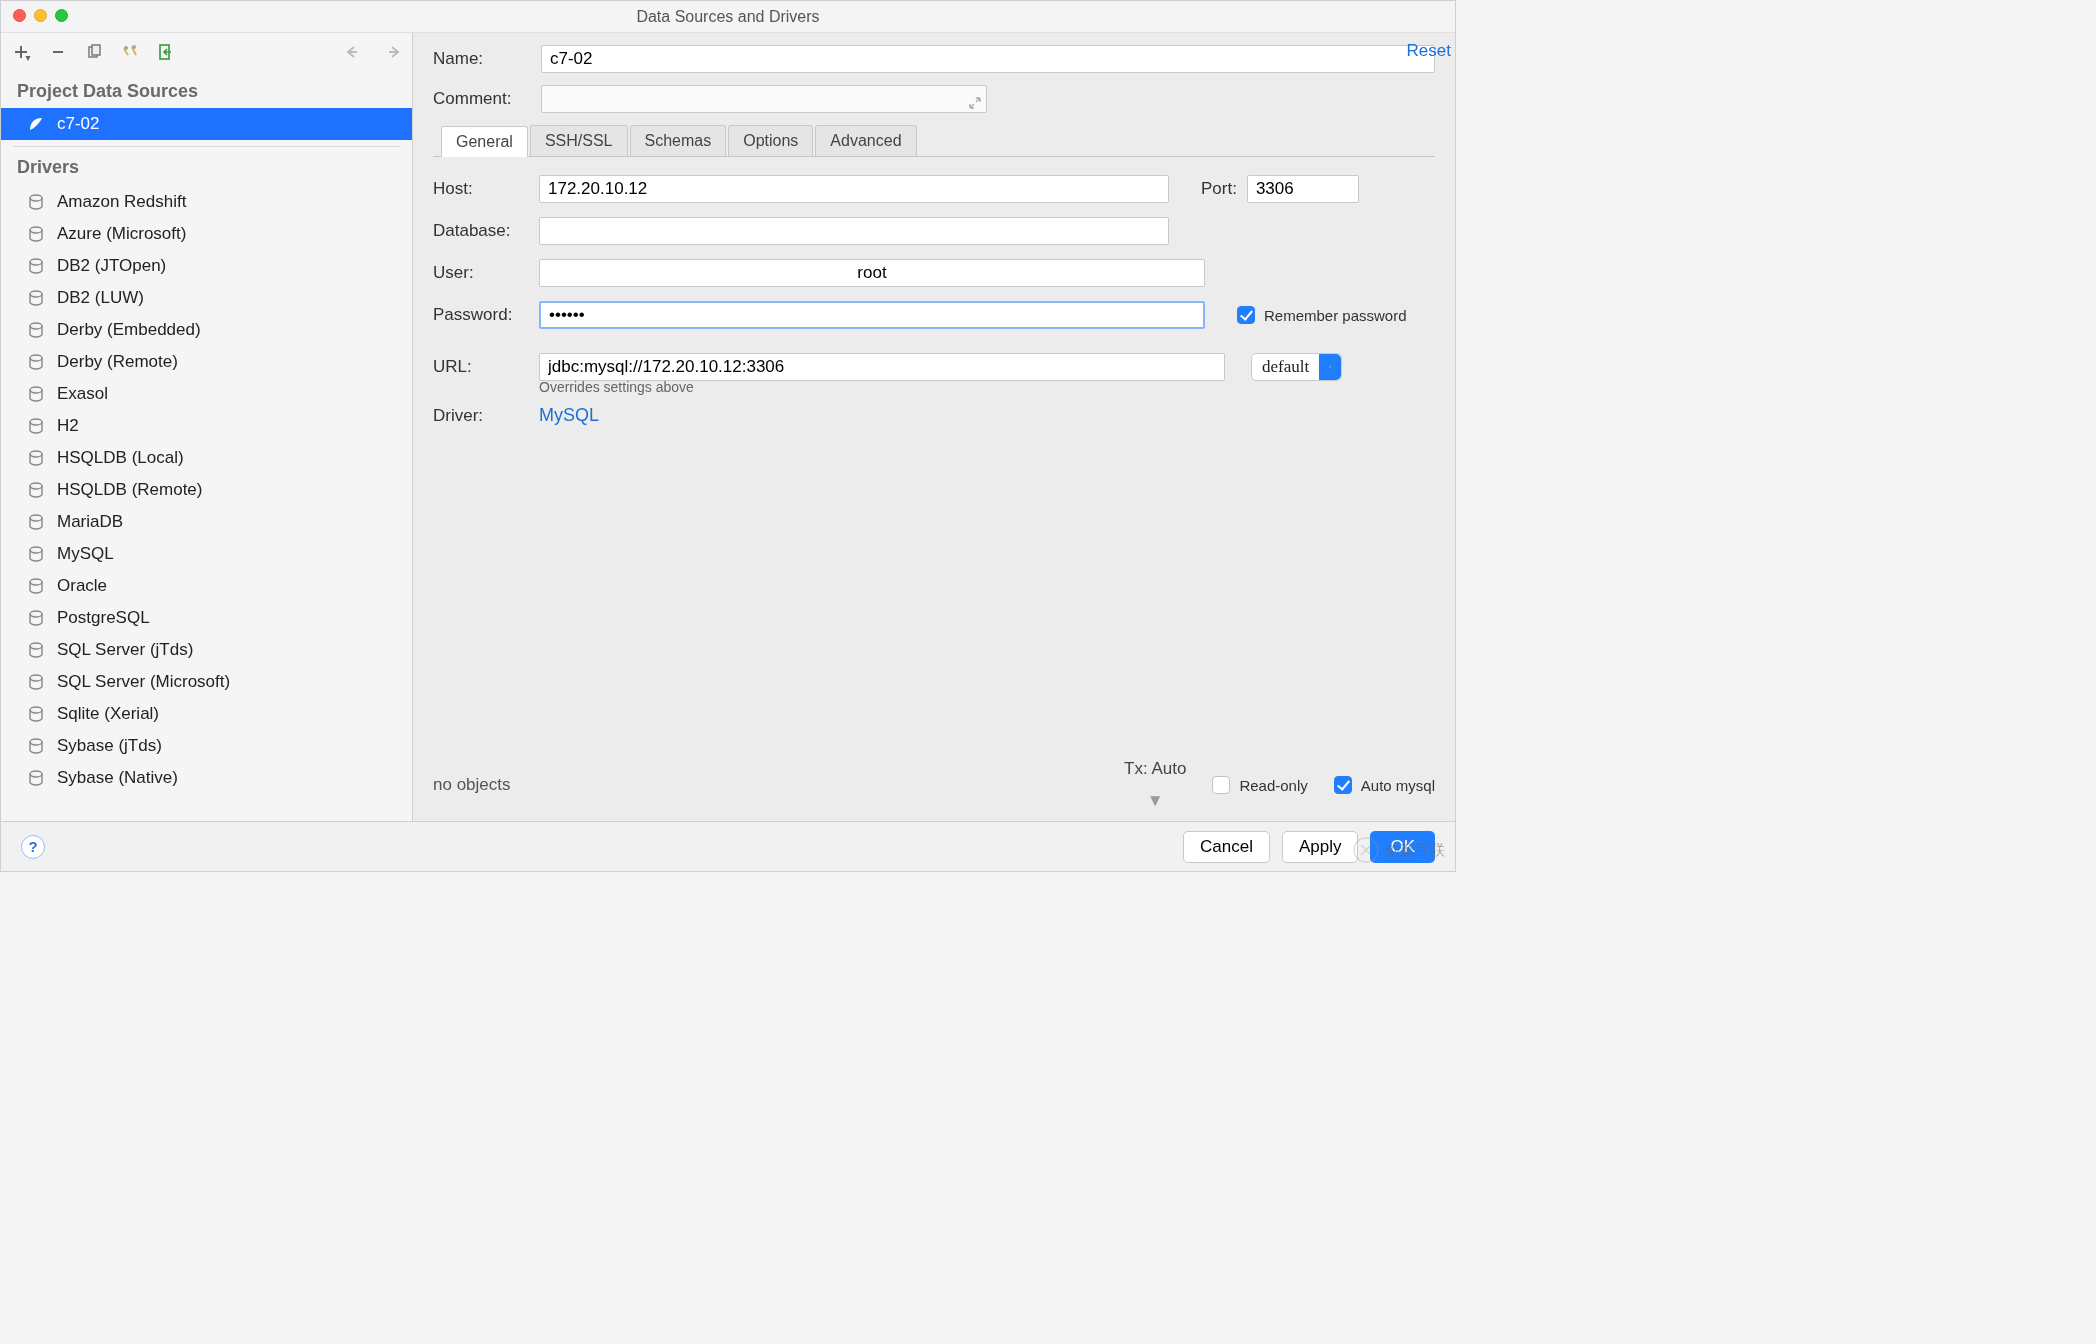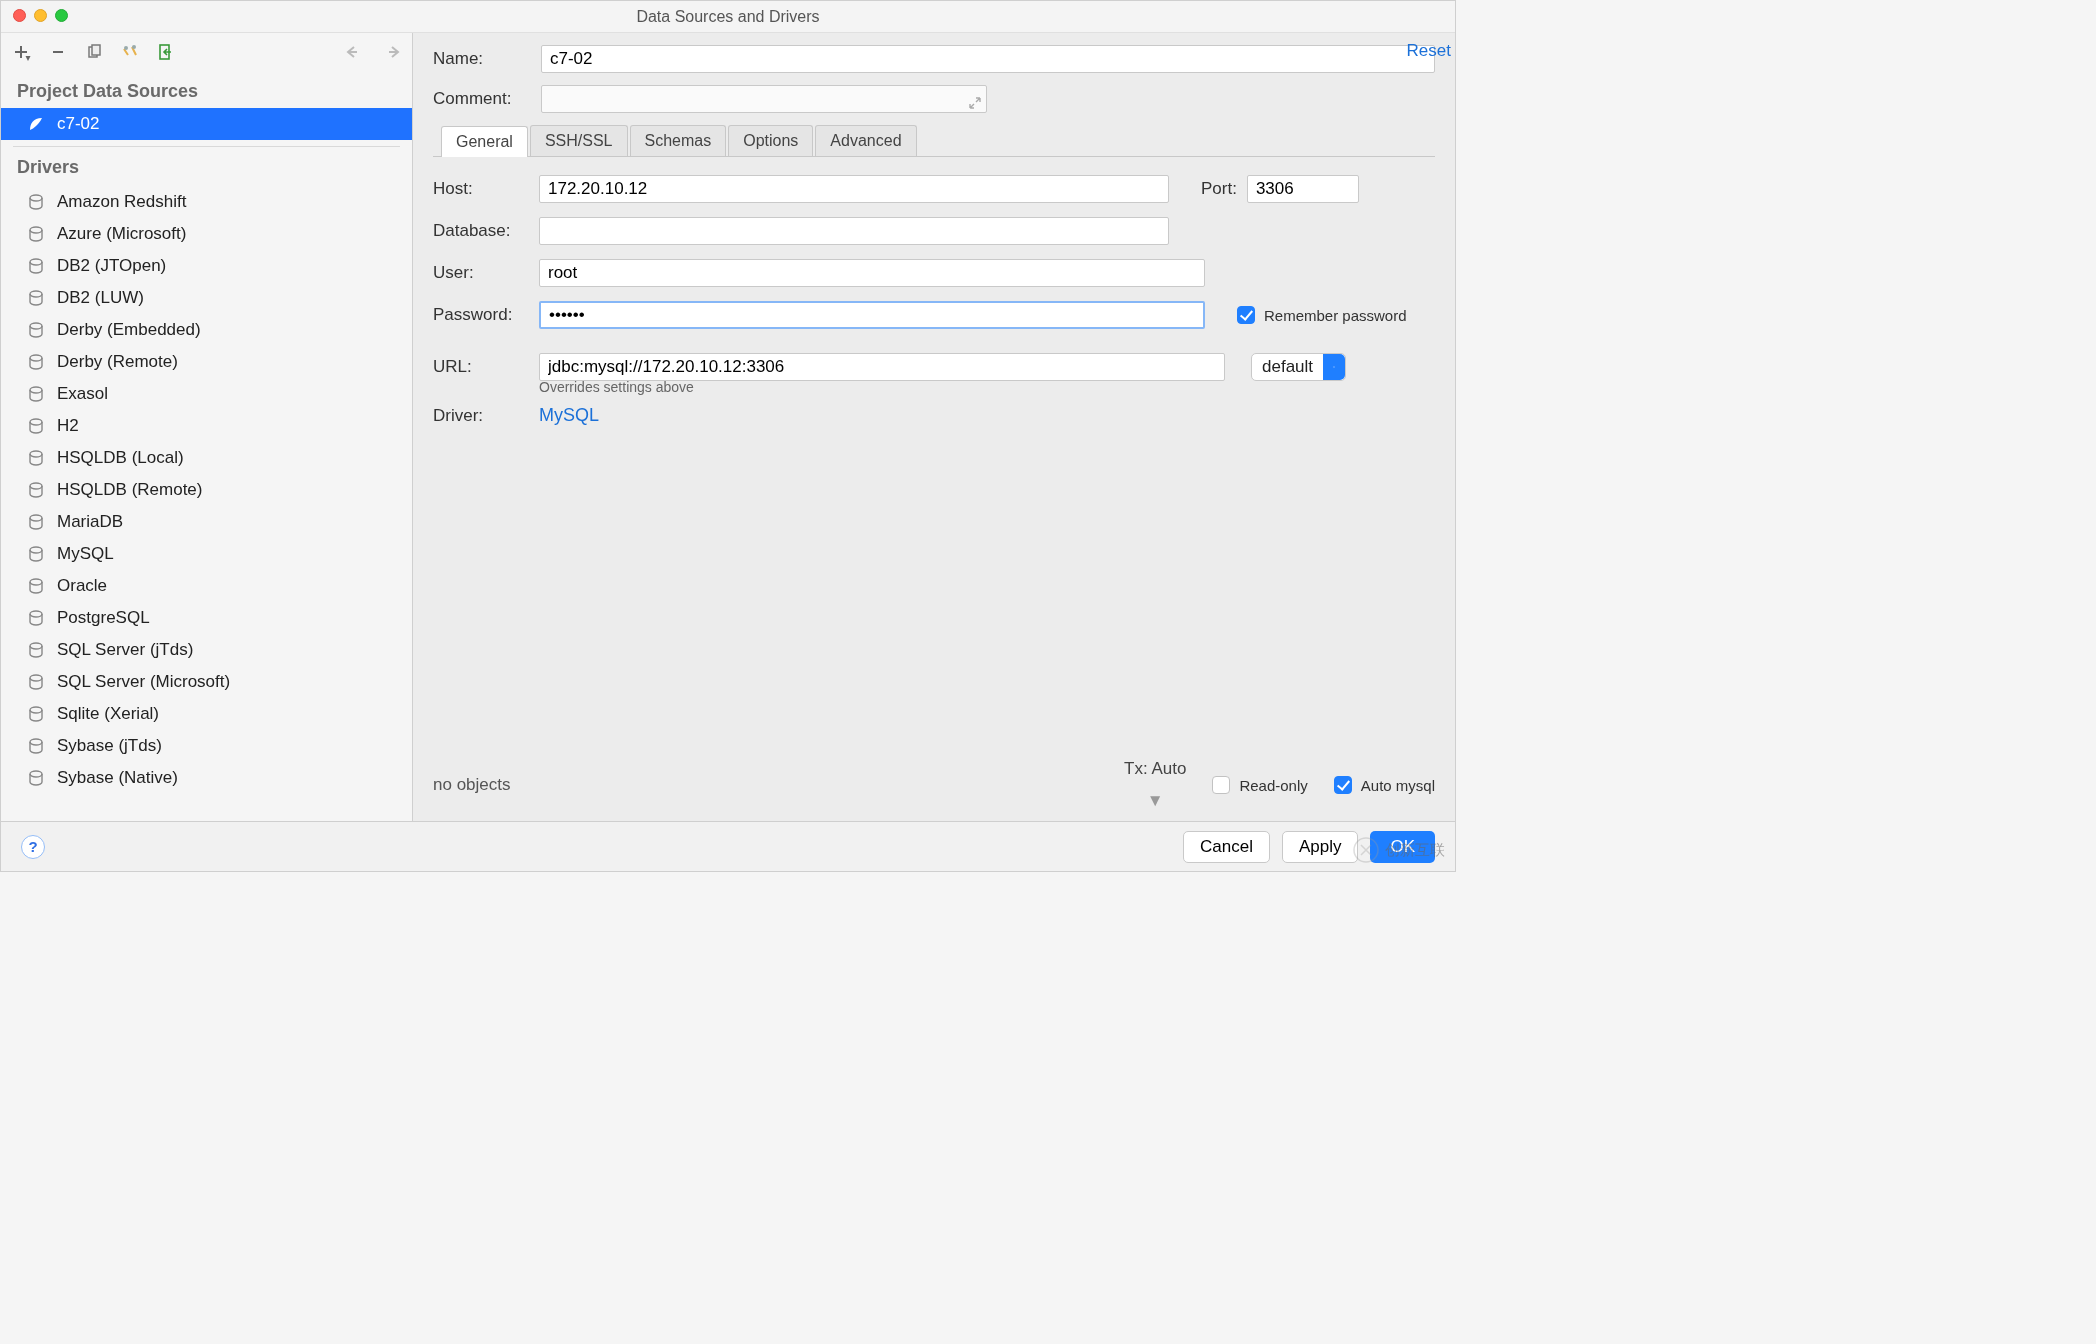--- a/index.html
+++ b/index.html
@@ -193,21 +193,21 @@
     border-radius: 5px;
     padding: 5px 16px;
     font-size: 17px;
     cursor:pointer;
   }
   .select {
     display:inline-flex; align-items:center;
     border:1px solid #c9c9c9; border-radius:5px; background:#fff;
     height: 28px;
   }
-  .select span { padding: 0 10px; font-size:17px;}
+  .select span { padding: 0 10px; font-size:17px;font-family:Liberation Serif, serif;}
   .select .caret {
     width: 22px; height:100%; background:#1f7fff; border-radius: 0 5px 5px 0;
     display:flex; align-items:center; justify-content:center; color:#fff;
   }
   .link { color: var(--link); cursor:pointer; }
   
   .main-fill { flex:1; position:relative; }
   .status-row {
     position:absolute; bottom: 10px; left:20px; right:20px;
     display:flex; align-items:center; justify-content:space-between;
@@ -533,21 +533,21 @@
           </div>
         </div>
 
         <div class="g-row">
           <span class="lbl">Database:</span>
           <input type="text" style="max-width: 630px;" value="">
         </div>
 
         <div class="g-row">
           <span class="lbl">User:</span>
-          <input type="text" style="max-width: 666px;" value="root">
+          <input type="text" style="max-width: 666px; text-align: center;" value="root">
         </div>
 
         <div class="g-row">
           <span class="lbl">Password:</span>
           <input type="text" class="pw-focus" style="max-width: 666px;" value="••••••">
           <label class="chk" style="margin-left:14px">
             <input type="checkbox" class="mac" id="chk-remember" checked="" style="">
             <span>Remember password</span>
           </label>
         </div>

